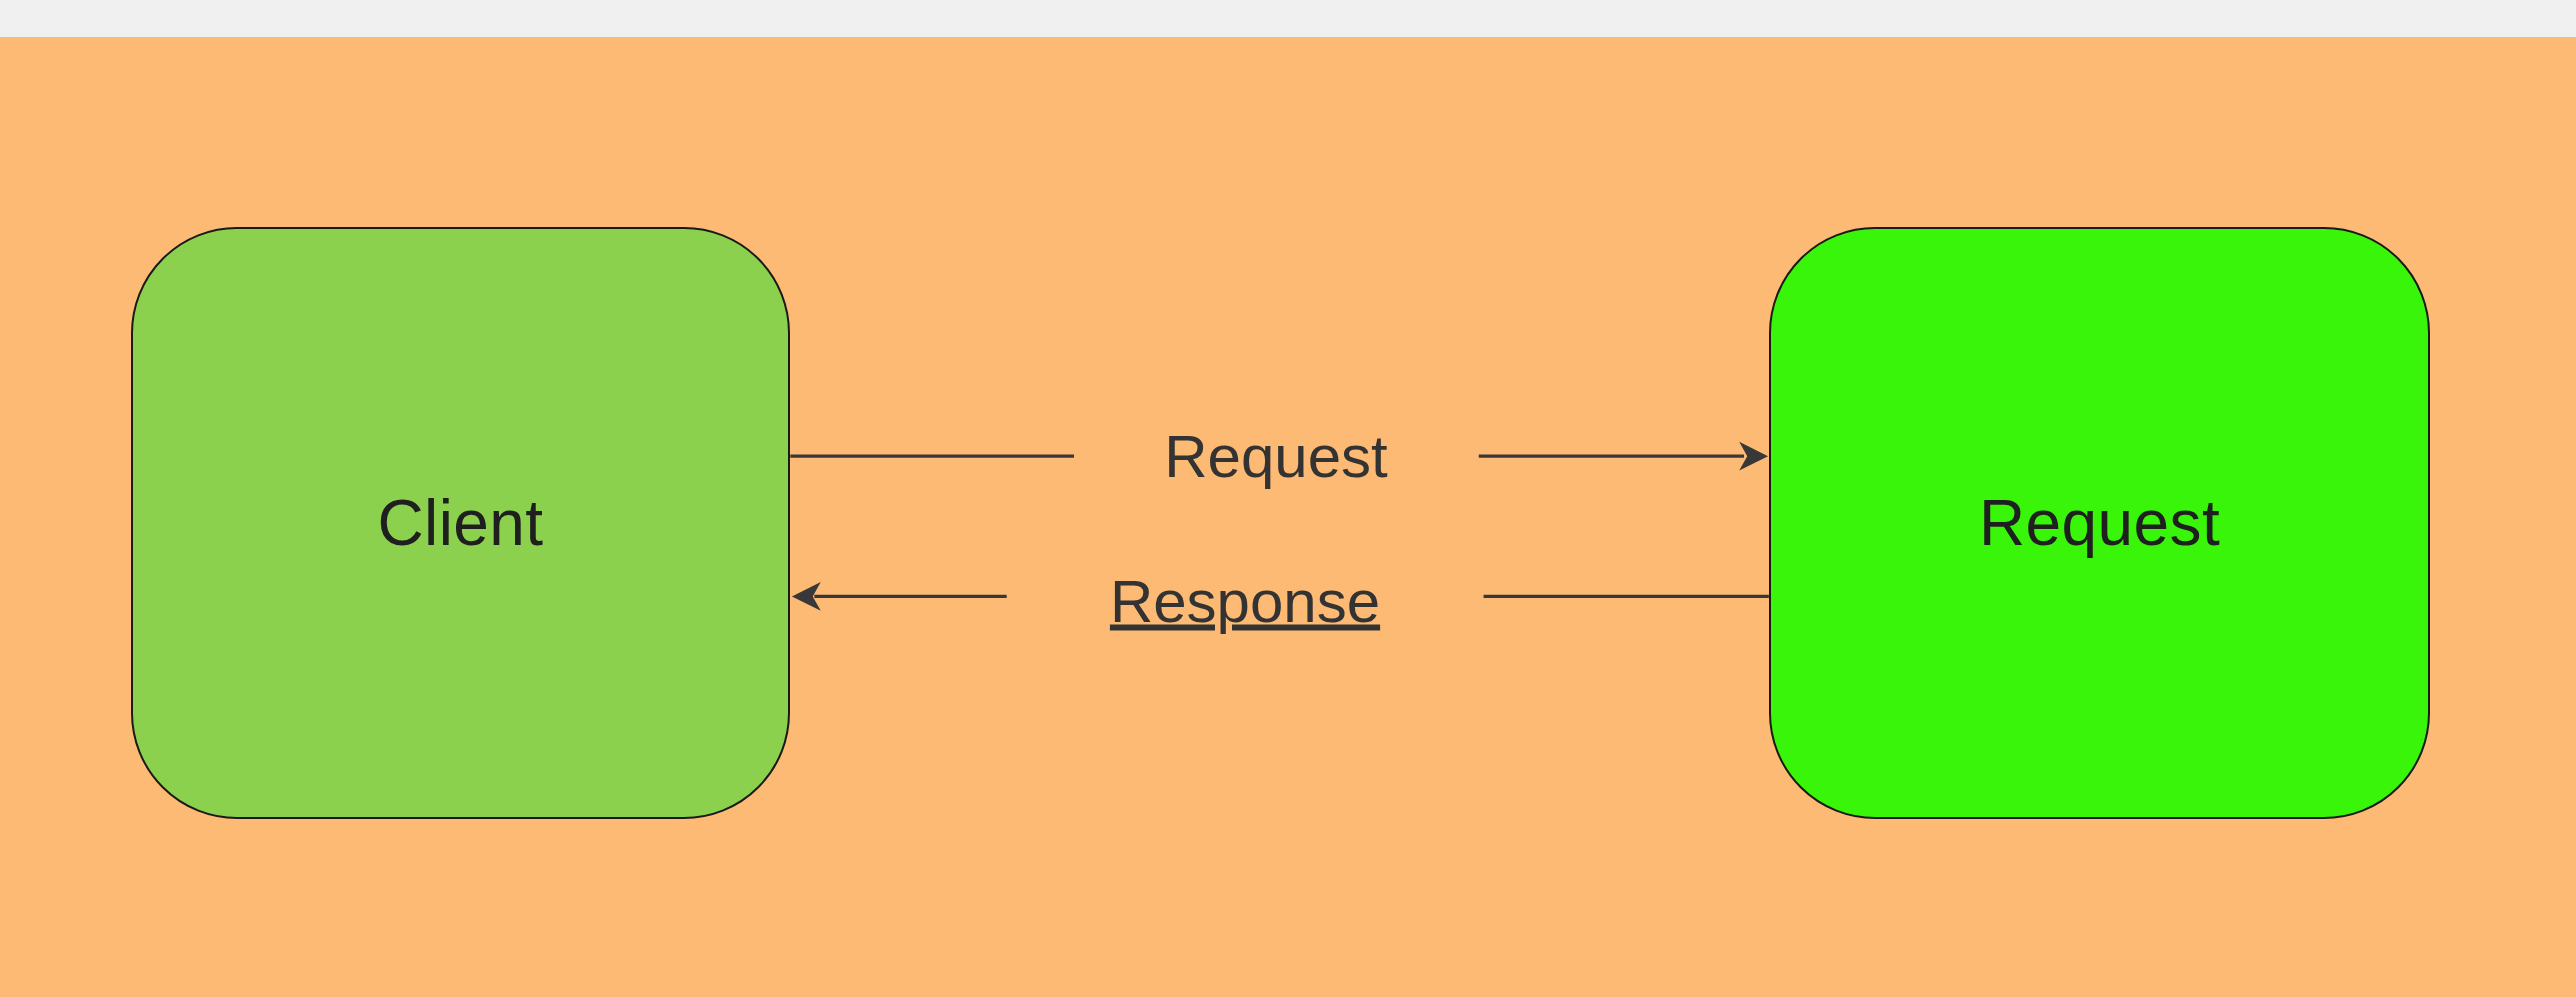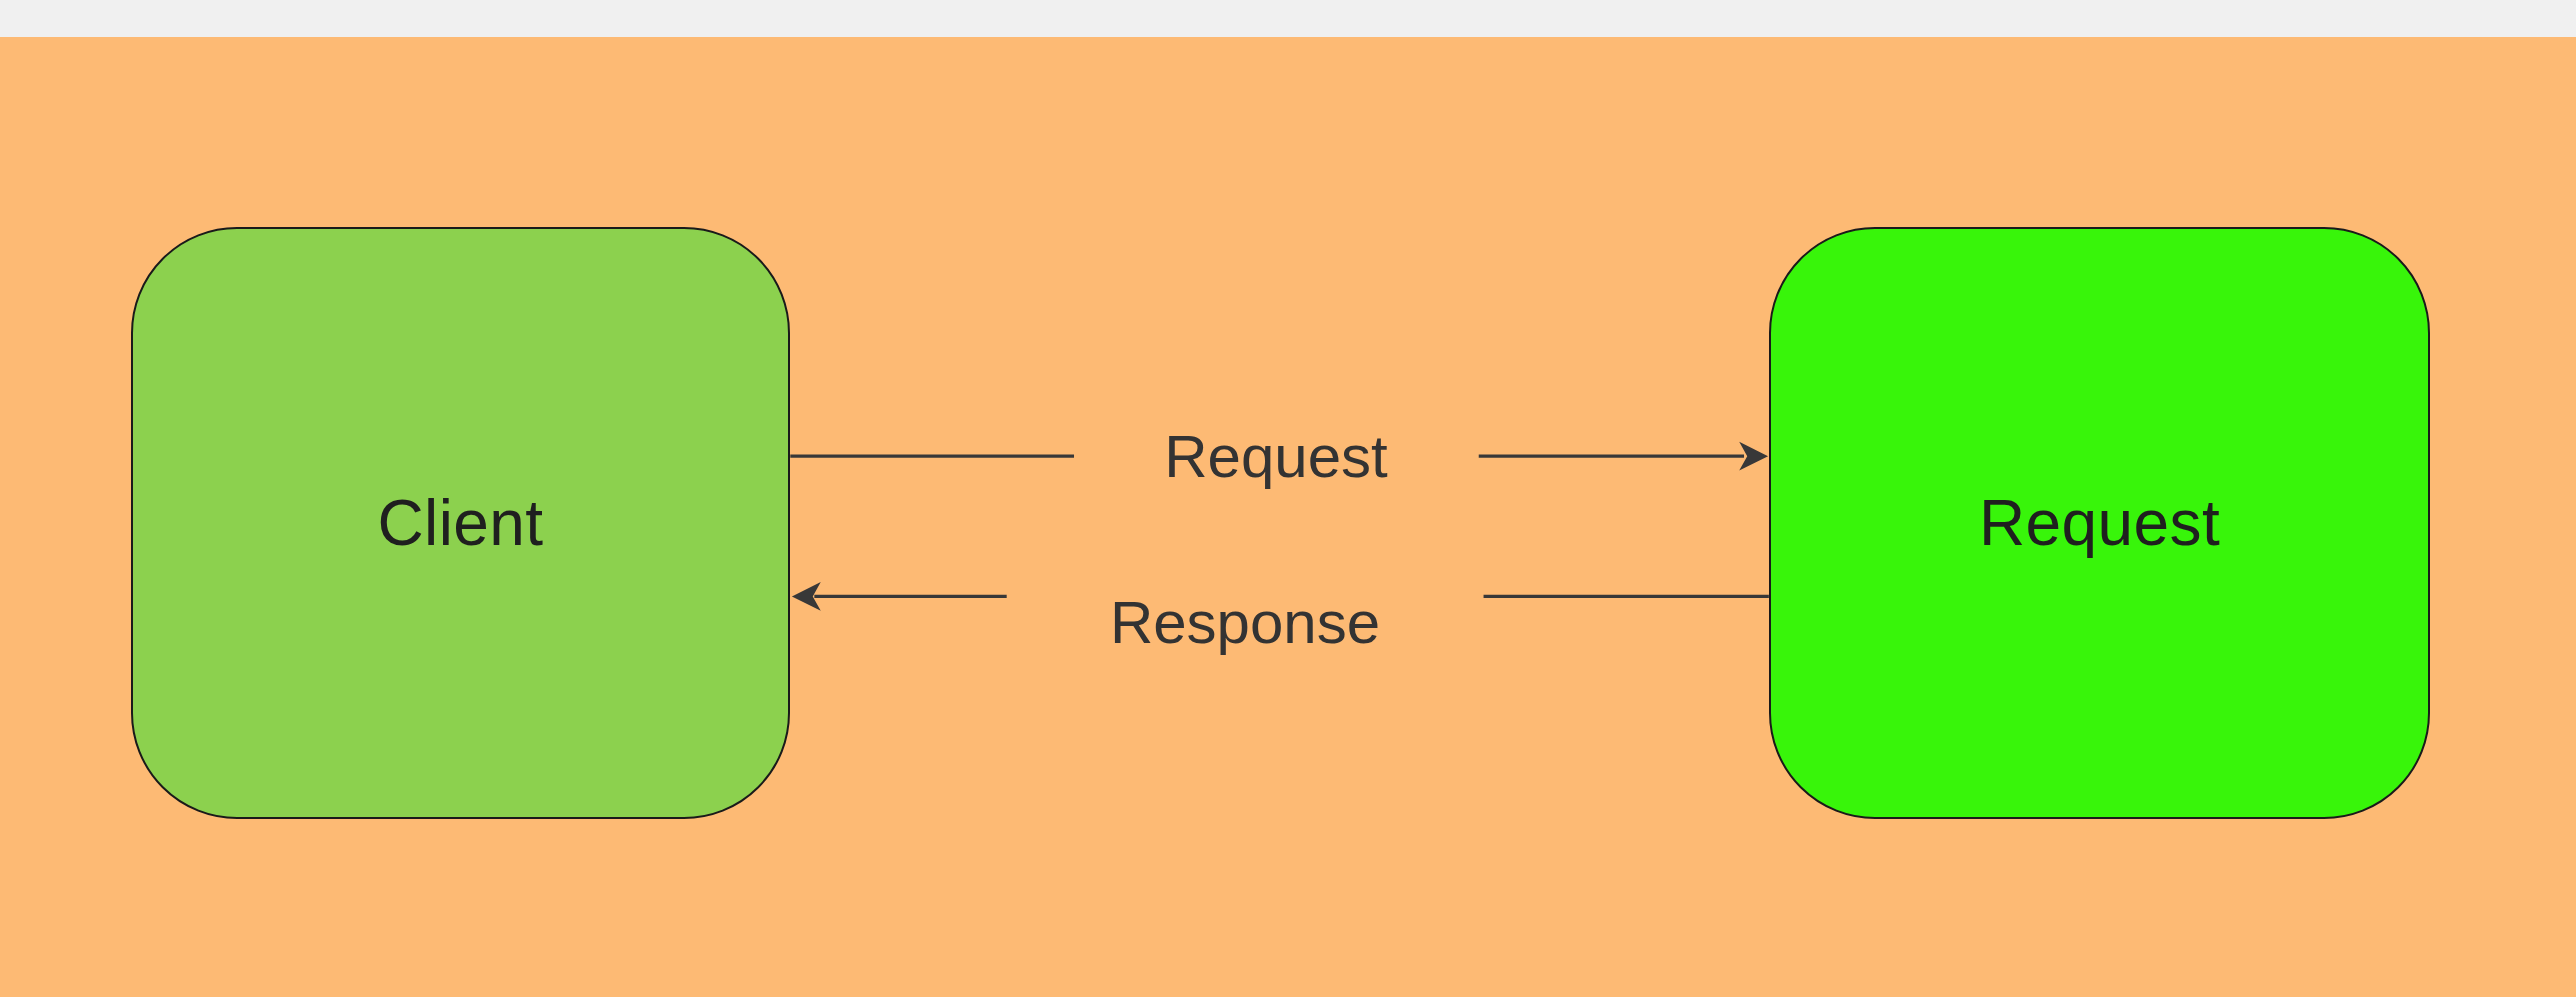--- a/index.html
+++ b/index.html
@@ -61,21 +61,21 @@
     stroke: none;
   }
   .edge-label {
     position: absolute;
     transform: translate(-50%, -50%);
     font-size: 60px;
     color: #333333;
     white-space: nowrap;
   }
   .edge-label-request { left: 1276px; top: 419px; }
-  .edge-label-response { left: 1245px; top: 585px; }
+  .edge-label-response { left: 1245px; top: 564px; text-decoration: underline; }
 </style>
 </head>
 <body>
 
 <div class="canvas">
 
   <div class="node node-client">
     <span class="node-label">Client</span>
   </div>
 

